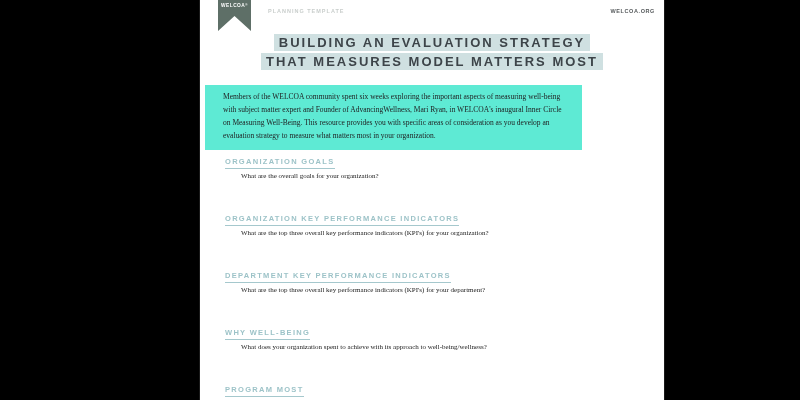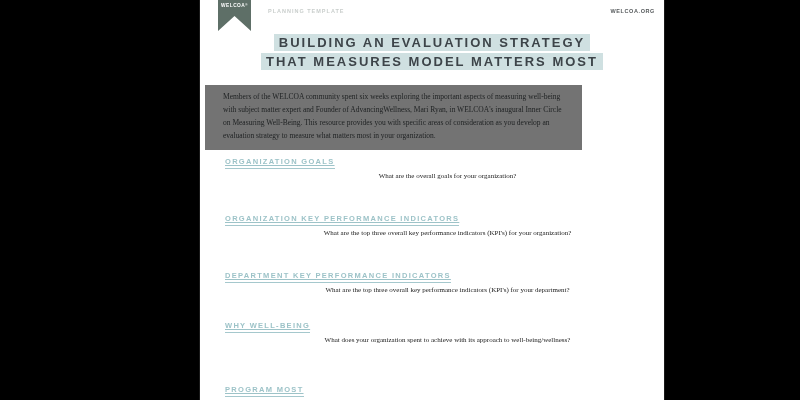--- a/index.html
+++ b/index.html
@@ -23,30 +23,30 @@
           letter-spacing:0.6px;color:#54585a;}
 
   
   .title{position:absolute;left:0;top:33px;width:100%;text-align:center;}
   .title .hl{display:inline-block;background:#cfe0e1;color:#3d4449;
           font-weight:bold;font-size:13px;letter-spacing:2px;
           padding:1px 5px;margin-bottom:1px;white-space:nowrap;}
 
   
   .intro{position:absolute;left:5px;top:85px;width:377px;box-sizing:border-box;
-          background:#737373;padding:6px 16px 7px 18px;
+          background:#5eead4;padding:6px 16px 7px 18px;
           font-family:"Liberation Serif",serif;font-size:7.5px;line-height:12.9px;
           color:#202324;text-align:left;}
 
   
   .sec{position:absolute;left:25px;right:10px;}
   .sec-h{display:inline-block;color:#9dc3c8;font-weight:bold;font-size:7.5px;
-          letter-spacing:1.3px;border-bottom:1.5px solid #a5c8cd;padding-bottom:2px;text-decoration:underline;}
+          letter-spacing:1.3px;border-bottom:1.5px solid #a5c8cd;padding-bottom:2px;}
   .sec-q{margin-left:16px;margin-top:3px;font-family:"Liberation Serif",serif;
-          font-size:7px;color:#1b1b1b;text-align:center;}
+          font-size:7px;color:#1b1b1b;}
 </style>
 </head>
 <body>
 
 <div class="stage">
   <div class="page">
 
     <div class="ribbon">
       <span class="logo-txt"><span>WELCOA</span><sup>®</sup></span>
     </div>
@@ -68,21 +68,21 @@
     <section class="sec" style="top:264px">
       <div class="sec-h">DEPARTMENT KEY PERFORMANCE INDICATORS</div>
       <div class="sec-q">What are the top three overall key performance indicators (KPI's) for your department?</div>
     </section>
 
     <section class="sec" style="top:207px">
       <div class="sec-h">ORGANIZATION KEY PERFORMANCE INDICATORS</div>
       <div class="sec-q">What are the top three overall key performance indicators (KPI's) for your organization?</div>
     </section>
 
-    <section class="sec" style="top:314px">
+    <section class="sec" style="top:321px">
       <div class="sec-h">WHY WELL-BEING</div>
       <div class="sec-q">What does your organization spent to achieve with its approach to well-being/wellness?</div>
     </section>
 
     <section class="sec" style="top:378px">
       <div class="sec-h">PROGRAM MOST</div>
       
     </section>
 
   </div>

